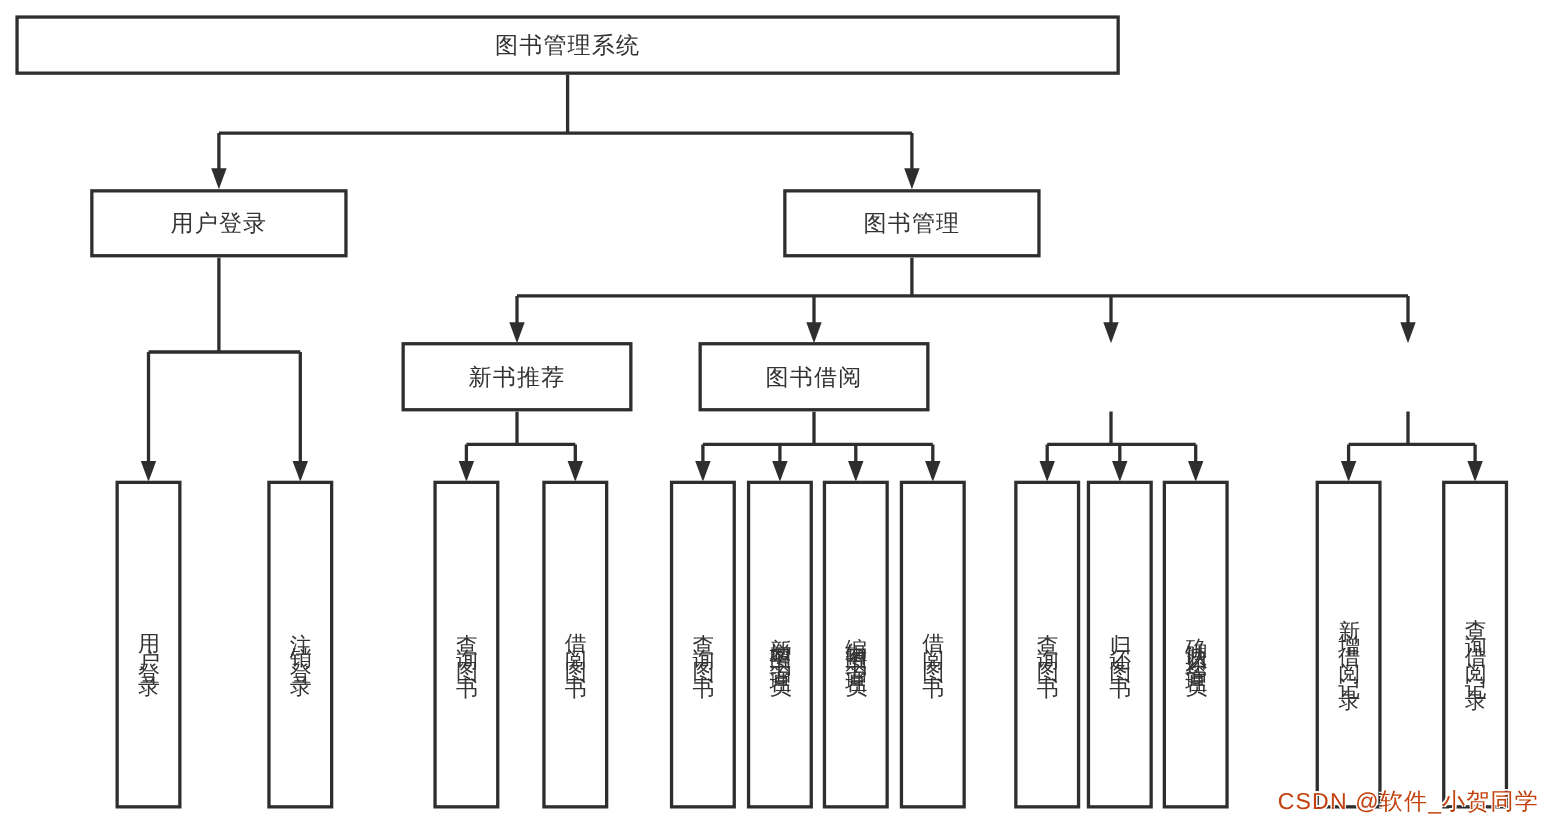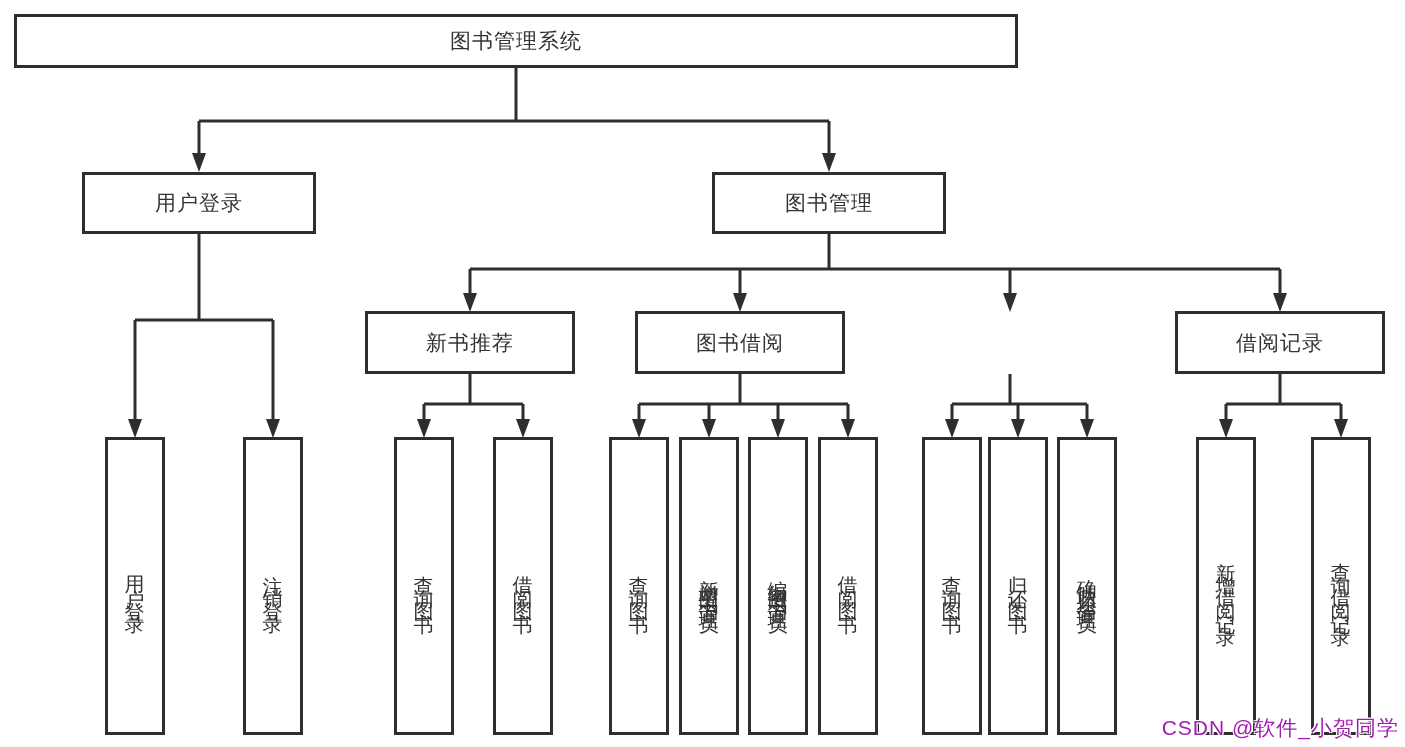--- a/index.html
+++ b/index.html
@@ -34,21 +34,21 @@
     writing-mode:vertical-rl;
     text-orientation:mixed;
     letter-spacing:13px;
     line-height:1;
   }
   .v-node.long span{letter-spacing:5px;}
   .watermark{
     position:absolute;
     right:6px;top:714px;
     font-size:21px;
-    color:#a21caf;
+    color:#c2410c;
     letter-spacing:1px;
     white-space:nowrap;
     z-index:5;
     text-shadow:-1px -1px 0 #fff,1px -1px 0 #fff,-1px 1px 0 #fff,1px 1px 0 #fff;
   }
 </style>
 </head>
 <body>
 
 <div class="stage">
@@ -103,23 +103,20 @@
   <div class="node h-node l1-node l1-b">
     <span>图书管理</span>
   </div>
 
   <div class="node h-node l2-node l2-a">
     <span>新书推荐</span>
   </div>
   <div class="node h-node l2-node l2-b">
     <span>图书借阅</span>
   </div>
-  <div class="node h-node l2-node l2-d">
-    <span>借阅记录</span>
-  </div>
 
   <div class="node v-node" style="left:105px">
     <span>用户登录</span>
   </div>
   <div class="node v-node" style="left:243px">
     <span>注销登录</span>
   </div>
   <div class="node v-node" style="left:394px">
     <span>查询图书</span>
   </div>

